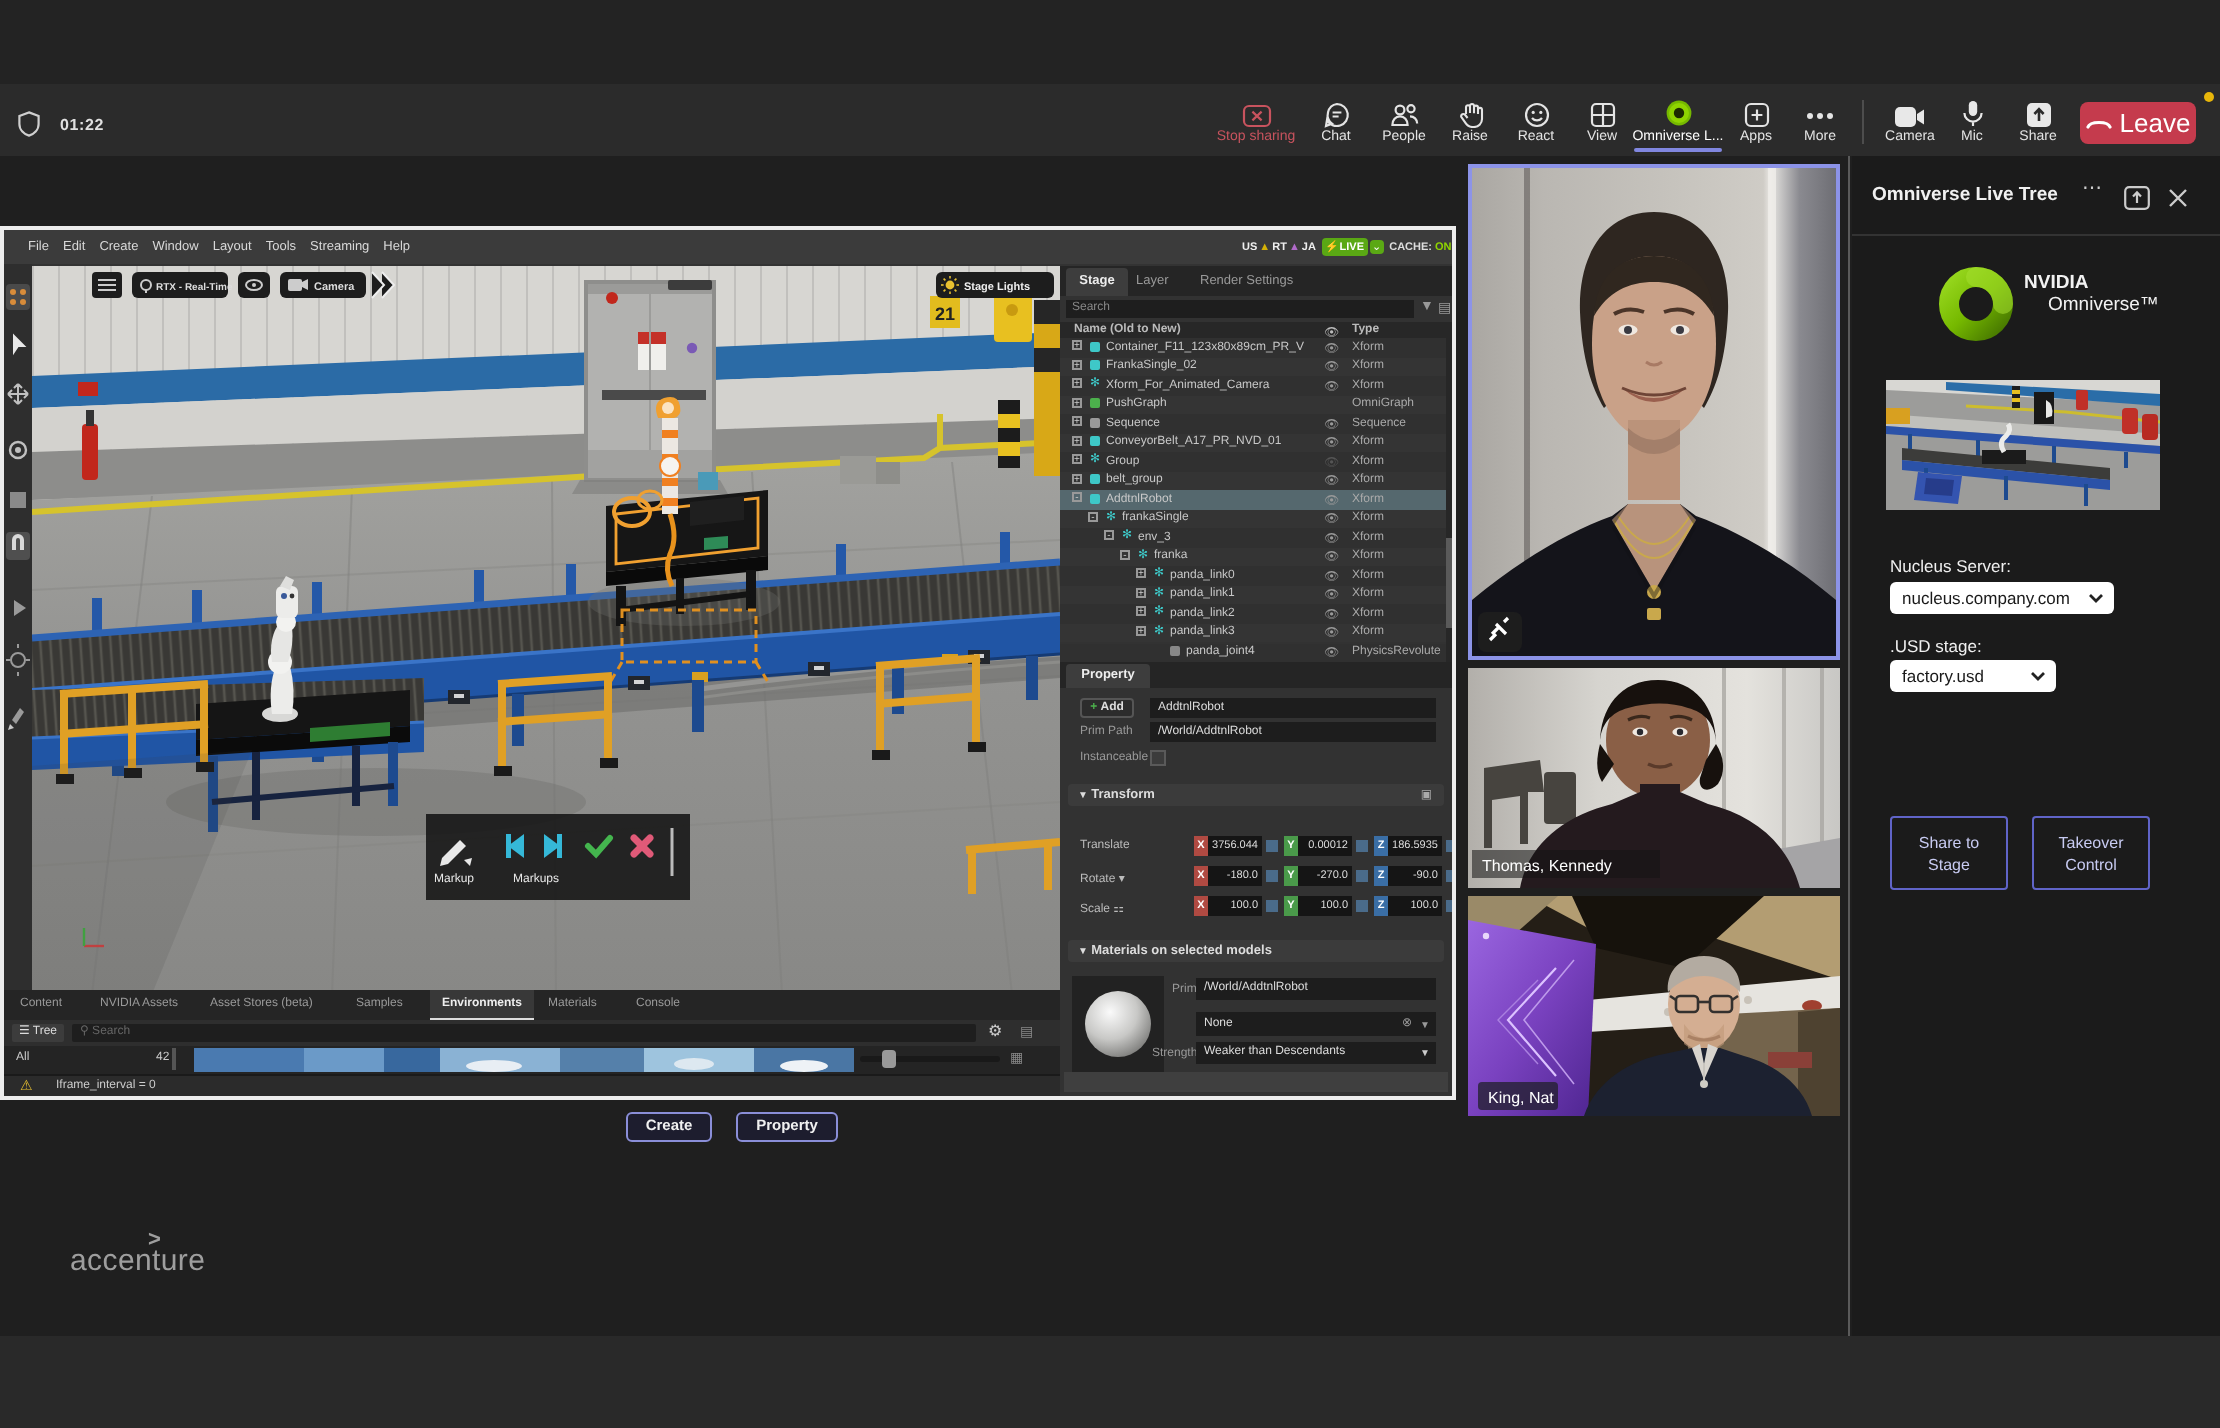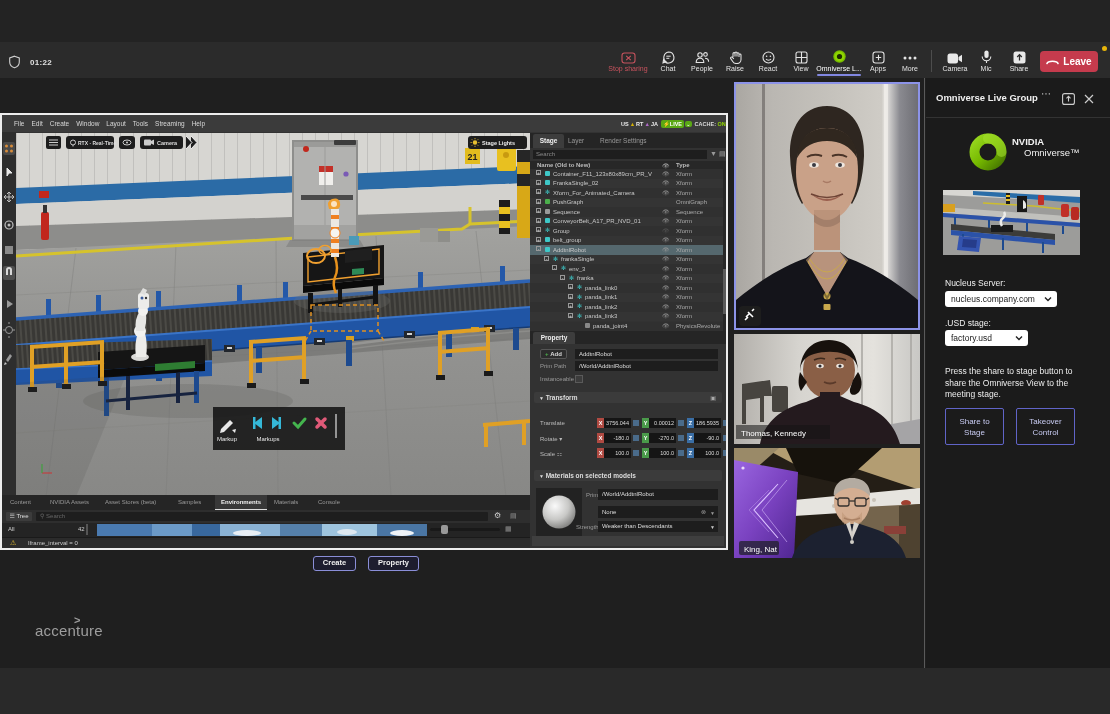--- a/index.html
+++ b/index.html
@@ -146,21 +146,21 @@
           <rect x="0.5" y="0.5" width="12" height="12" rx="2.5" fill="#e8e8e8"></rect>
           <path d="M6.5 9.5 V4 M4.2 6 L6.5 3.6 L8.8 6" fill="none" stroke="#2b2b2b" stroke-width="1.3"></path>
         </svg>
       </div>
     <div class="lb">Share</div>
   </div>
   <div class="abs" style="left:1040px;top:51px;width:58px;height:21px;background:#c53b4d;border-radius:4px;display:flex;align-items:center;justify-content:center;">
     <svg width="13" height="6" viewBox="0 0 13 6">
         <path d="M1 4.5 C2 1.5 11 1.5 12 4.5" fill="none" stroke="#fff" stroke-width="1.6" stroke-linecap="round"></path>
       </svg>
-    <span style="color:#fff;font-size:10px;font-weight:bold;margin-left:4px;">Leave</span>
+    <span style="color:#fff;font-size:13px;font-weight:normal;margin-left:4px;">Leave</span>
   </div>
   <div class="abs" style="left:1102px;top:46px;width:5px;height:5px;border-radius:50%;background:#e8b60a;"></div>
 
   <div class="abs" style="left:0;top:113px;width:728px;height:437px;border:2px solid #ededed;background:#333;">
     <div class="abs" style="left:0;top:0;width:724px;height:17px;background:#3b3b3b;color:#d8d8d8;font-size:6.5px;display:flex;align-items:center;">
       <span style="margin-left:12px;">File</span>
         <span style="margin-left:7px;">Edit</span>
         <span style="margin-left:7px;">Create</span>
         <span style="margin-left:7px;">Window</span>
         <span style="margin-left:7px;">Layout</span>
@@ -854,21 +854,21 @@
       <path d="M58 110 C64 92 82 82 98 79 L112 76 L126 76 L138 80 C156 85 168 96 172 110 Z" fill="#1c2130"></path>
       <path d="M112 76 L118 92 L125 76 L120 74 L118 84 L116 74 Z" fill="#d8d4ce"></path>
       <path d="M118 84 L118 92" stroke="#c8c4be" stroke-width="1"></path>
         <circle cx="118" cy="94" r="2" fill="#cfccc4"></circle>
       <rect x="5" y="93" width="40" height="14" rx="2" fill="#20202a" fill-opacity="0.75"></rect>
       <text x="10" y="103.5" font-size="8" fill="#fff">King, Nat</text>
     </svg>
   </div>
 
   <div class="abs" style="left:926px;top:78px;width:184px;height:590px;background:#1b1b1b;color:#f0f0f0;">
-    <div class="abs" style="left:10px;top:14px;font-size:9.5px;font-weight:bold;">Omniverse Live Group</div>
+    <div class="abs" style="left:10px;top:14px;font-size:9.5px;font-weight:bold;">Omniverse Live Tree</div>
     <div class="abs" style="left:115px;top:10px;font-size:10px;color:#ccc;letter-spacing:1px;">⋯</div>
     <svg class="abs" style="left:136px;top:15px;" width="13" height="12" viewBox="0 0 13 12">
         <rect x="0.6" y="0.6" width="11.8" height="10.8" rx="2" fill="none" stroke="#ccc" stroke-width="1.1"></rect>
         <path d="M6.5 8.5 V3.5 M4.5 5.3 L6.5 3.2 L8.5 5.3" fill="none" stroke="#ccc" stroke-width="1.1"></path>
       </svg>
     <svg class="abs" style="left:158px;top:16px;" width="10" height="10" viewBox="0 0 10 10">
         <path d="M1 1 L9 9 M9 1 L1 9" stroke="#ccc" stroke-width="1.2"></path>
       </svg>
     <div class="abs" style="left:0;top:39px;width:184px;height:1px;background:#333;"></div>
     <svg class="abs" style="left:40px;top:52px;" width="44" height="44" viewBox="0 0 44 44">
@@ -921,21 +921,20 @@
         <rect x="128" y="17" width="8" height="13" rx="2" fill="#b82a22"></rect>
     </svg>
     <div class="abs" style="left:19px;top:200px;font-size:8.5px;">Nucleus Server:</div>
     <div class="abs" style="left:19px;top:213px;width:112px;height:16px;background:#fff;border-radius:3px;color:#1a1a1a;font-size:8.5px;line-height:16px;padding-left:6px;">nucleus.company.com<svg style="position:absolute;right:5px;top:5px;" width="8" height="6" viewBox="0 0 8 6">
           <path d="M1 1.5 L4 4.5 L7 1.5" fill="none" stroke="#222" stroke-width="1.4"></path>
         </svg></div>
     <div class="abs" style="left:19px;top:240px;font-size:8.5px;">.USD stage:</div>
     <div class="abs" style="left:19px;top:252px;width:83px;height:16px;background:#fff;border-radius:3px;color:#1a1a1a;font-size:8.5px;line-height:16px;padding-left:6px;">factory.usd<svg style="position:absolute;right:5px;top:5px;" width="8" height="6" viewBox="0 0 8 6">
           <path d="M1 1.5 L4 4.5 L7 1.5" fill="none" stroke="#222" stroke-width="1.4"></path>
         </svg></div>
-    <div class="abs" style="left:19px;top:288px;width:140px;font-size:8.5px;line-height:11.5px;color:#ececec;">Press the share to stage button to share the Omniverse View to the meeting stage.</div>
     <div class="abs" style="left:19px;top:330px;width:59px;height:37px;border:1px solid #6064c8;border-radius:2px;color:#c8cbf2;font-size:8px;line-height:11px;display:flex;align-items:center;justify-content:center;text-align:center;">Share to<br>Stage</div>
     <div class="abs" style="left:90px;top:330px;width:59px;height:37px;border:1px solid #6064c8;border-radius:2px;color:#c8cbf2;font-size:8px;line-height:11px;display:flex;align-items:center;justify-content:center;text-align:center;">Takeover<br>Control</div>
   </div>
 
   <div class="abs" style="left:313px;top:556px;width:43px;height:15px;background:#1d1d2e;border:1.5px solid #8a8ed8;border-radius:3px;color:#f0f0f0;font-size:7.5px;font-weight:bold;text-align:center;line-height:12px;">Create</div>
   <div class="abs" style="left:368px;top:556px;width:51px;height:15px;background:#1d1d2e;border:1.5px solid #8a8ed8;border-radius:3px;color:#f0f0f0;font-size:7.5px;font-weight:bold;text-align:center;line-height:12px;">Property</div>
   <div class="abs" style="left:35px;top:622px;color:#9e9e9e;font-size:15px;font-weight:normal;letter-spacing:0.2px;">accenture</div>
   <div class="abs" style="left:74px;top:614px;color:#9e9e9e;font-size:11px;font-weight:bold;">˃</div>
 </div>
 

